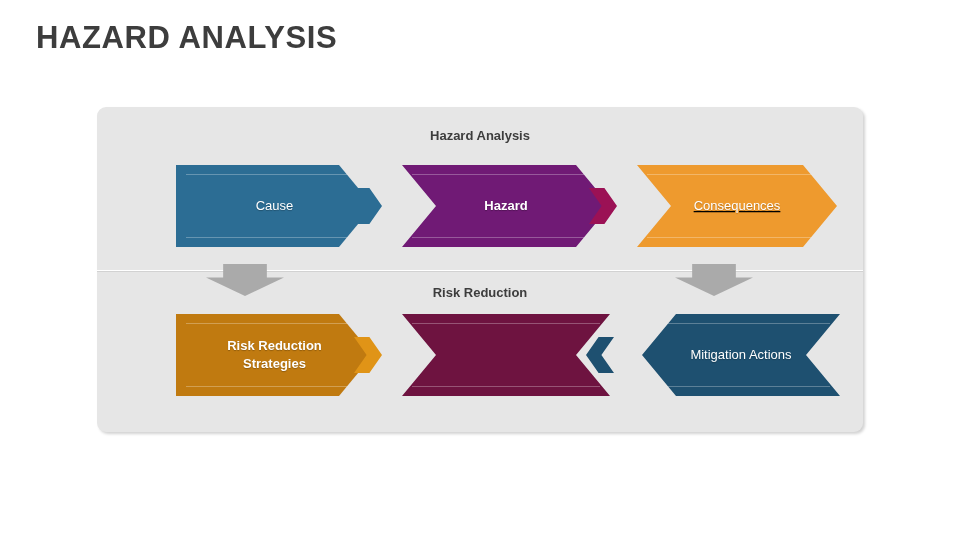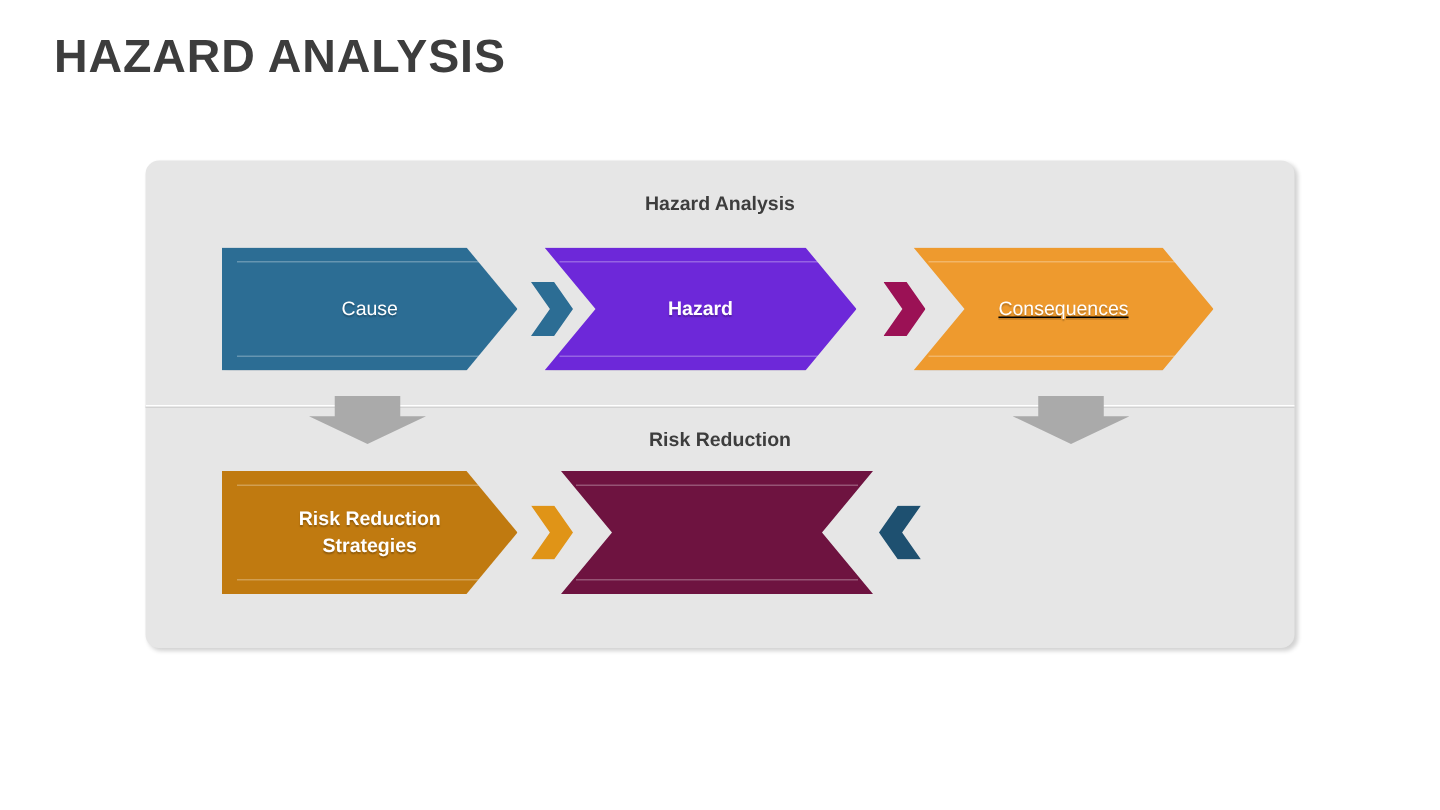--- a/index.html
+++ b/index.html
@@ -71,20 +71,21 @@
 
   
   .shape {
     position: absolute;
     height: 82px;
     display: flex;
     align-items: center;
     justify-content: center;
     box-sizing: border-box;
     filter: drop-shadow(3px 3px 2px rgba(0,0,0,0.32));
+    margin-left: 28px;
   }
   .shape .shape-label {
     position: relative;
     color: #ffffff;
     font-size: 13px;
     font-weight: bold;
     text-align: center;
     line-height: 1.35;
     z-index: 2;
     text-shadow: 0 1px 1px rgba(0,0,0,0.25);
@@ -156,21 +157,21 @@
   <div class="shape-row" id="row-hazard">
 
     <div class="shape geo-pentagon-right thin-label" style="left:51px; width:197px; background:#2c6d94;">
       <span class="bevel top"></span>
       <span class="bevel bottom"></span>
       <span class="shape-label">Cause</span>
     </div>
 
     <div class="connector dir-right" style="left:257px; top:23px; background:#2c6d94;"></div>
 
-    <div class="shape geo-chevron-right" style="left:266px; width:208px; background:#6d28d9;">
+    <div class="shape geo-chevron-right" style="left:277px; width:208px; background:#701a75;">
       <span class="bevel top"></span>
       <span class="bevel bottom"></span>
       <span class="shape-label">Hazard</span>
     </div>
 
     <div class="connector dir-right" style="left:492px; top:23px; background:#9b1155;"></div>
 
     <div class="shape geo-chevron-right thin-label" style="left:512px; width:200px; background:#ee9a2e;text-decoration:underline;">
       <span class="bevel top"></span>
       <span class="bevel bottom"></span>
@@ -191,15 +192,20 @@
 
     <div class="connector dir-right" style="left:257px; top:23px; background:#e09417;"></div>
 
     <div class="shape geo-pinched" style="left:277px; width:208px; background:#6e1340;">
       <span class="bevel top"></span>
       <span class="bevel bottom"></span>
     </div>
 
     <div class="connector dir-left" style="left:489px; top:23px; background:#1e5070;"></div>
 
+    <div class="shape geo-pentagon-left thin-label" style="left:517px; width:198px; background:#1e5070;">
+      <span class="bevel top"></span>
+      <span class="bevel bottom"></span>
+      <span class="shape-label">Mitigation Actions</span>
+    </div>
   </div>
 
 </div>
 
 </body></html>

